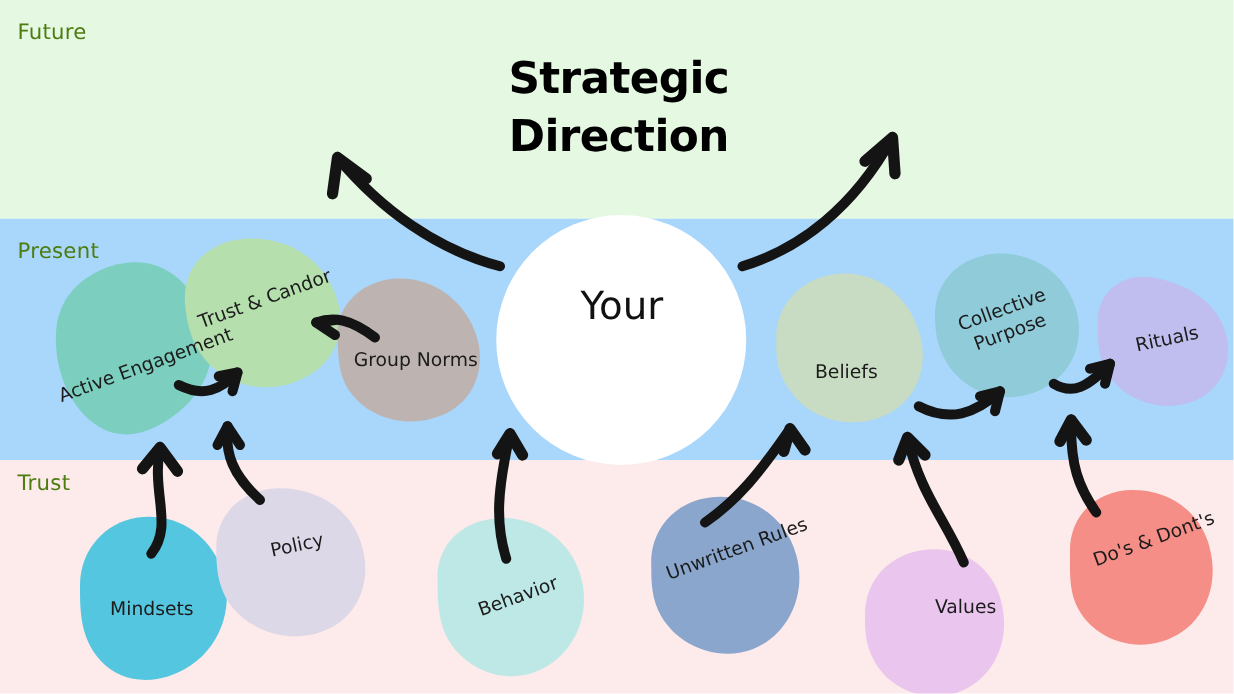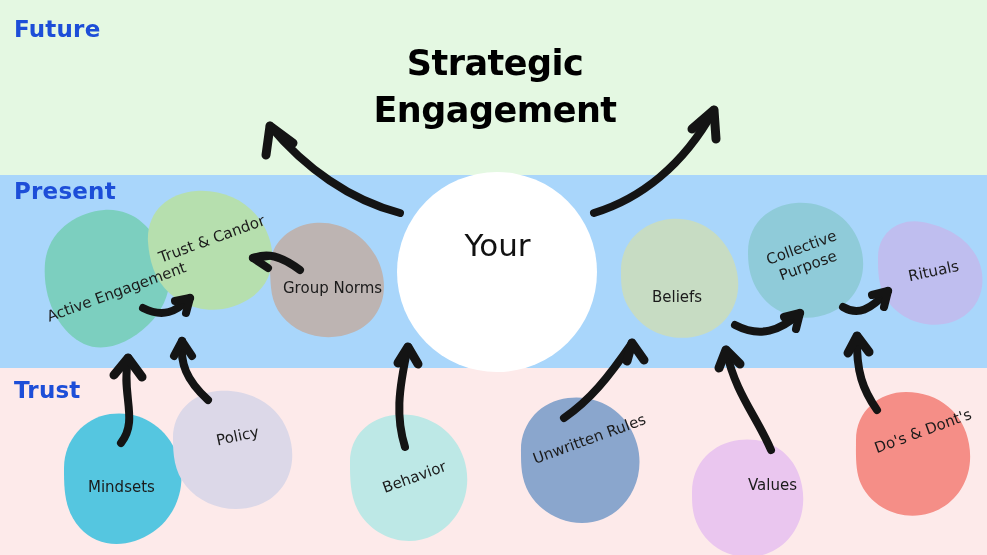--- a/index.html
+++ b/index.html
@@ -18,29 +18,29 @@
     position: absolute;
     left: 0;
     width: 987px;
   }
   #band-future { top: 0;   height: 175px; }
   #band-present{ top: 175px; height: 193px; }
   #band-past   { top: 368px; height: 187px; }
 
   .band-label {
     position: absolute;
-    font-weight: bold;
-    color: #1d4ed8;
-    font-size: 23px;
+    font-weight: normal;
+    color: #4d7c0f;
+    font-size: 17px;
     letter-spacing: 0.2px;
     z-index: 6;
     white-space: nowrap;
   }
   #label-future  { left: 14px; top: 16px; }
-  #label-present { left: 14px; top: 178px; }
+  #label-present { left: 14px; top: 191px; }
   #label-past    { left: 14px; top: 377px; }
 
   #svg-layer {
     position: absolute;
     left: 0; top: 0;
     width: 987px; height: 555px;
     z-index: 3;
   }
 
   .node-label {
@@ -210,20 +210,20 @@
 
   <div class="node-label" style="left:88px; top:478px;">Mindsets</div>
   <div class="node-label" style="left:216px; top:427px; transform: rotate(-12deg);">Policy</div>
   <div class="node-label" style="left:381px; top:468px; transform: rotate(-20deg);">Behavior</div>
   <div class="node-label" style="left:530px; top:430px; transform: rotate(-20deg);">Unwritten Rules</div>
   <div class="node-label" style="left:748px; top:476px;">Values</div>
   <div class="node-label" style="left:872px; top:422px; transform: rotate(-20deg);">Do's &amp; Dont's</div>
 
   <div id="title">
     <span class="t-line">Strategic</span>
-    <span class="t-line">Engagement</span>
+    <span class="t-line">Direction</span>
   </div>
 
   <div id="center-label">
     <span class="c-line">Your</span>
   </div>
 
 </div>
 
 </body></html>

